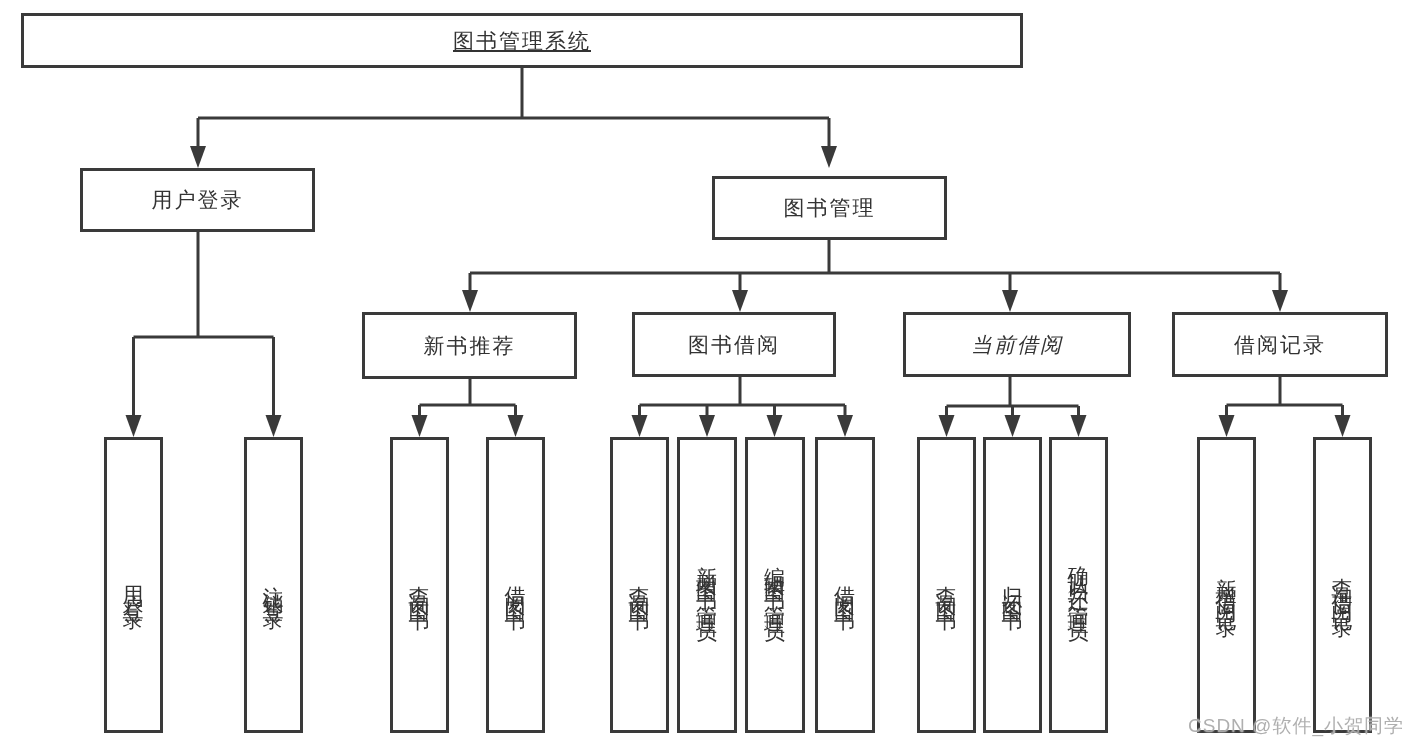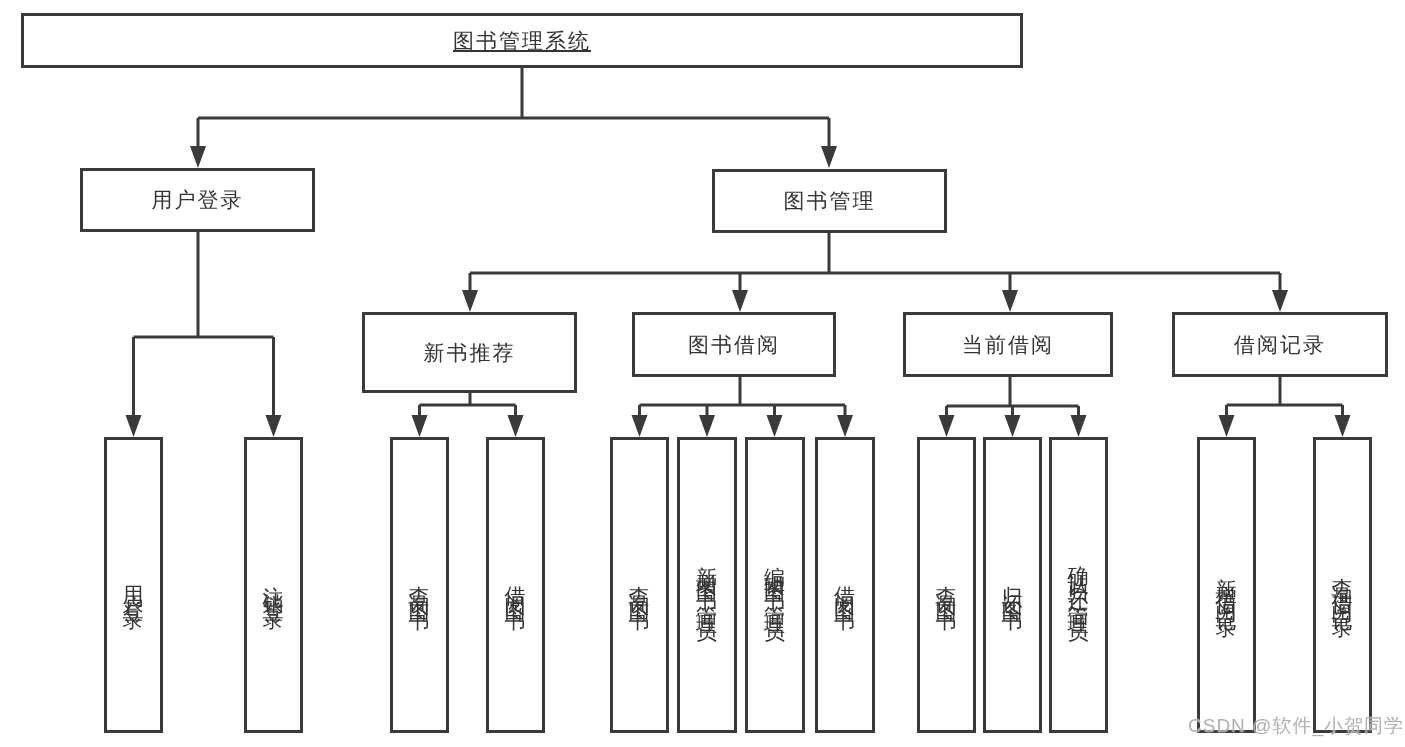--- a/index.html
+++ b/index.html
@@ -107,31 +107,31 @@
     </g>
   </svg>
 
   <div class="box hbox" style="left:21px; top:13px; width:1002px; height:55px;text-decoration:underline;">
     <span>图书管理系统</span>
   </div>
 
   <div class="box hbox" style="left:80px; top:168px; width:235px; height:64px;">
     <span>用户登录</span>
   </div>
-  <div class="box hbox" style="left:712px; top:169px; width:235px; height:64px;">
+  <div class="box hbox" style="left:712px; top:176px; width:235px; height:64px;">
     <span>图书管理</span>
   </div>
 
-  <div class="box hbox" style="left:362px; top:312px; width:215px; height:81px;text-align:right;">
+  <div class="box hbox" style="left:362px; top:312px; width:215px; height:67px;text-align:right;">
     <span>新书推荐</span>
   </div>
   <div class="box hbox" style="left:632px; top:312px; width:204px; height:65px;">
     <span>图书借阅</span>
   </div>
-  <div class="box hbox" style="left:903px; top:312px; width:210px; height:65px;">
+  <div class="box hbox" style="left:903px; top:312px; width:228px; height:65px;font-style:italic;">
     <span>当前借阅</span>
   </div>
   <div class="box hbox" style="left:1172px; top:312px; width:216px; height:65px;">
     <span>借阅记录</span>
   </div>
 
   <div class="box vbox" style="left:104px;">
     <span class="vlabel">用户登录</span>
   </div>
   <div class="box vbox" style="left:244px;">

